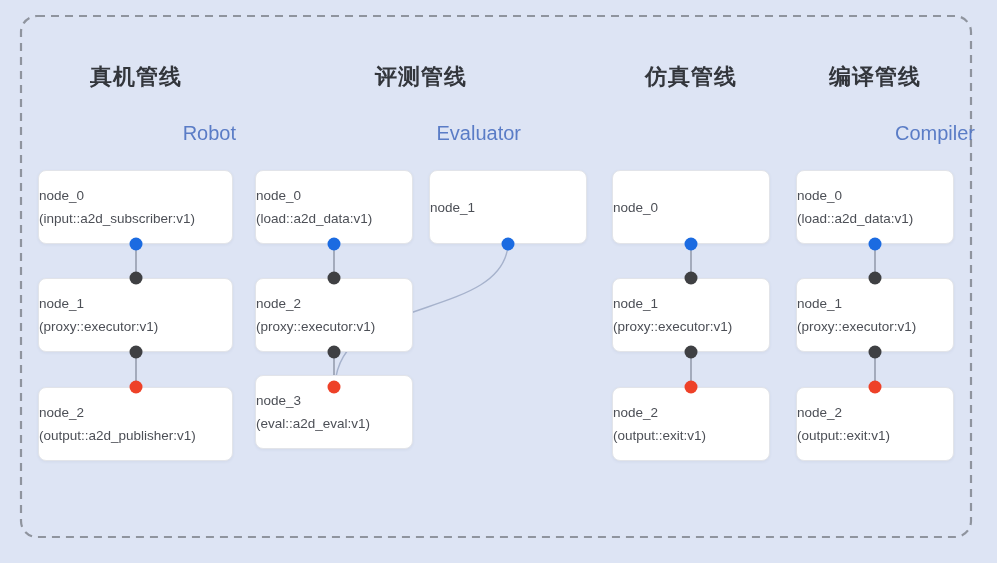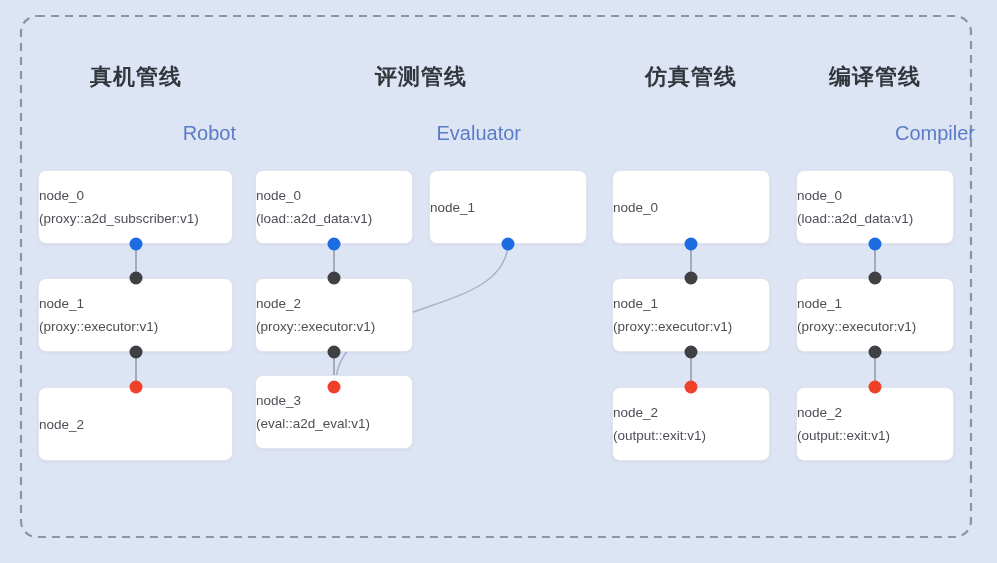--- a/index.html
+++ b/index.html
@@ -53,28 +53,29 @@
   <div class="title-cn" style="left:36px">真机管线</div>
   <div class="title-en" style="left:36px">Robot</div>
   <div class="title-cn" style="left:321px">评测管线</div>
   <div class="title-en" style="left:321px">Evaluator</div>
   <div class="title-cn" style="left:591px">仿真管线</div>
   <div class="title-cn" style="left:775px">编译管线</div>
   <div class="title-en" style="left:775px">Compiler</div>
 
   <div class="node" style="left:38px;top:170px;width:195px">
     <div class="node-name">node_0</div>
-    <div class="node-type">(proxy::a2d_subscriber:v1)</div>
+    <div class="node-type">(input::a2d_subscriber:v1)</div>
   </div>
   <div class="node" style="left:38px;top:278px;width:195px">
     <div class="node-name">node_1</div>
     <div class="node-type">(proxy::executor:v1)</div>
   </div>
   <div class="node" style="left:38px;top:387px;width:195px">
     <div class="node-name">node_2</div>
+    <div class="node-type">(output::a2d_publisher:v1)</div>
   </div>
 
   <div class="node" style="left:255px;top:170px;width:158px">
     <div class="node-name">node_0</div>
     <div class="node-type">(load::a2d_data:v1)</div>
   </div>
   <div class="node" style="left:429px;top:170px;width:158px">
     <div class="node-name">node_1</div>
   </div>
   <div class="node" style="left:255px;top:278px;width:158px">

